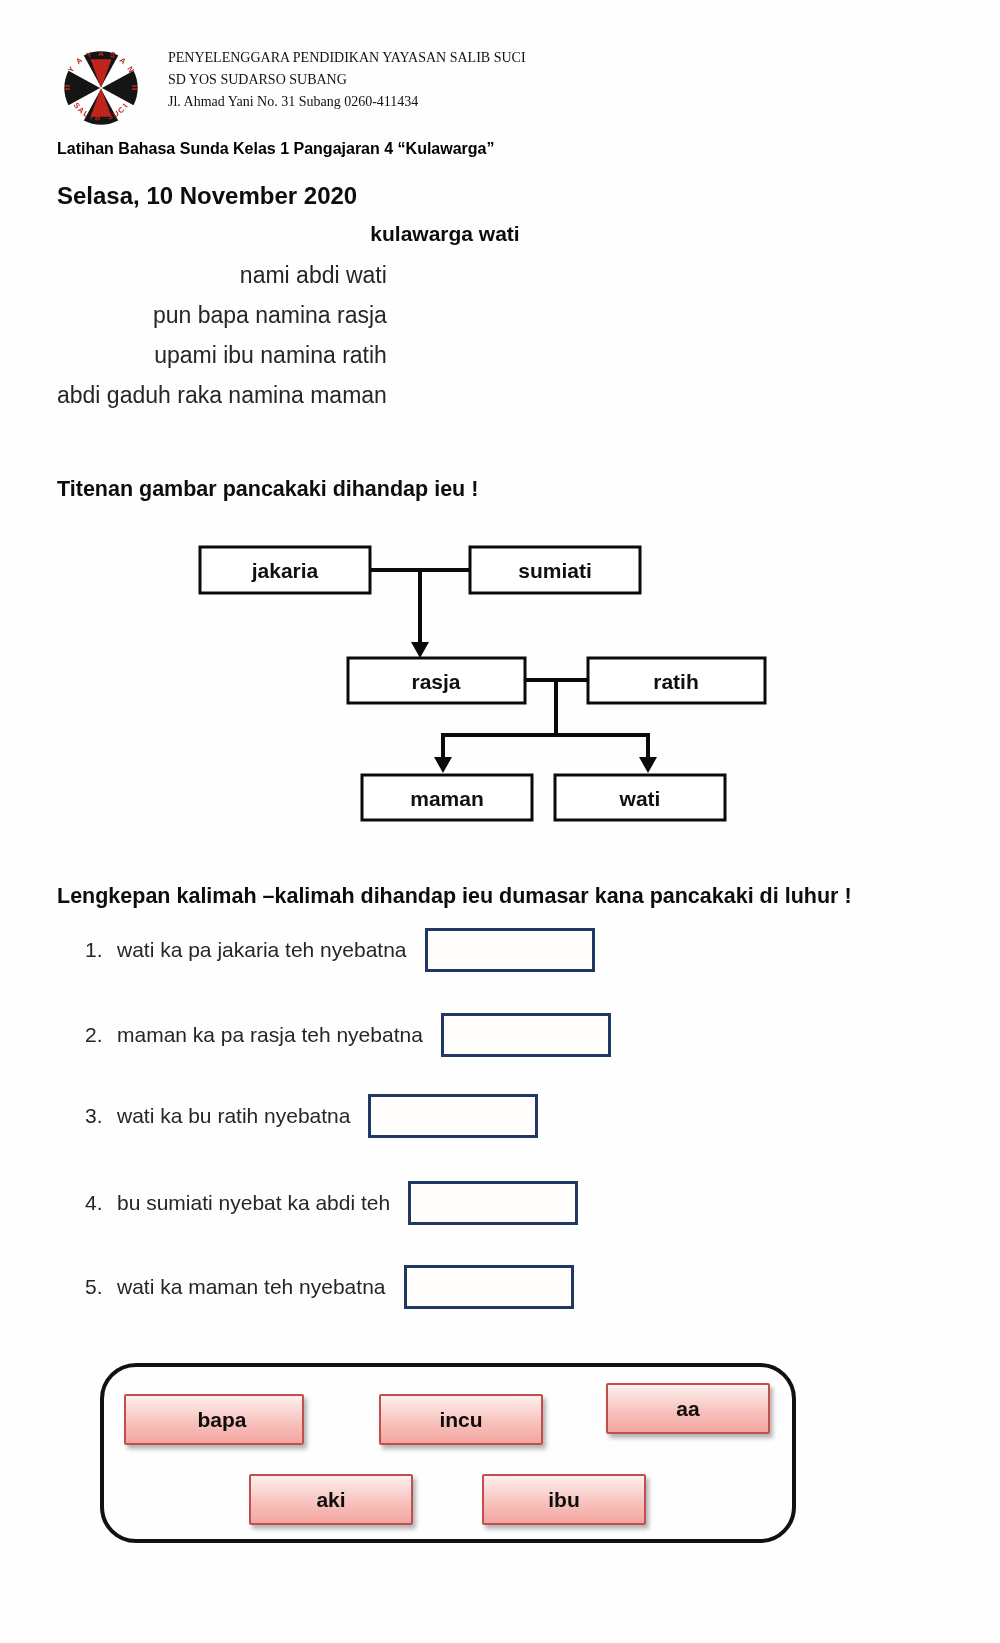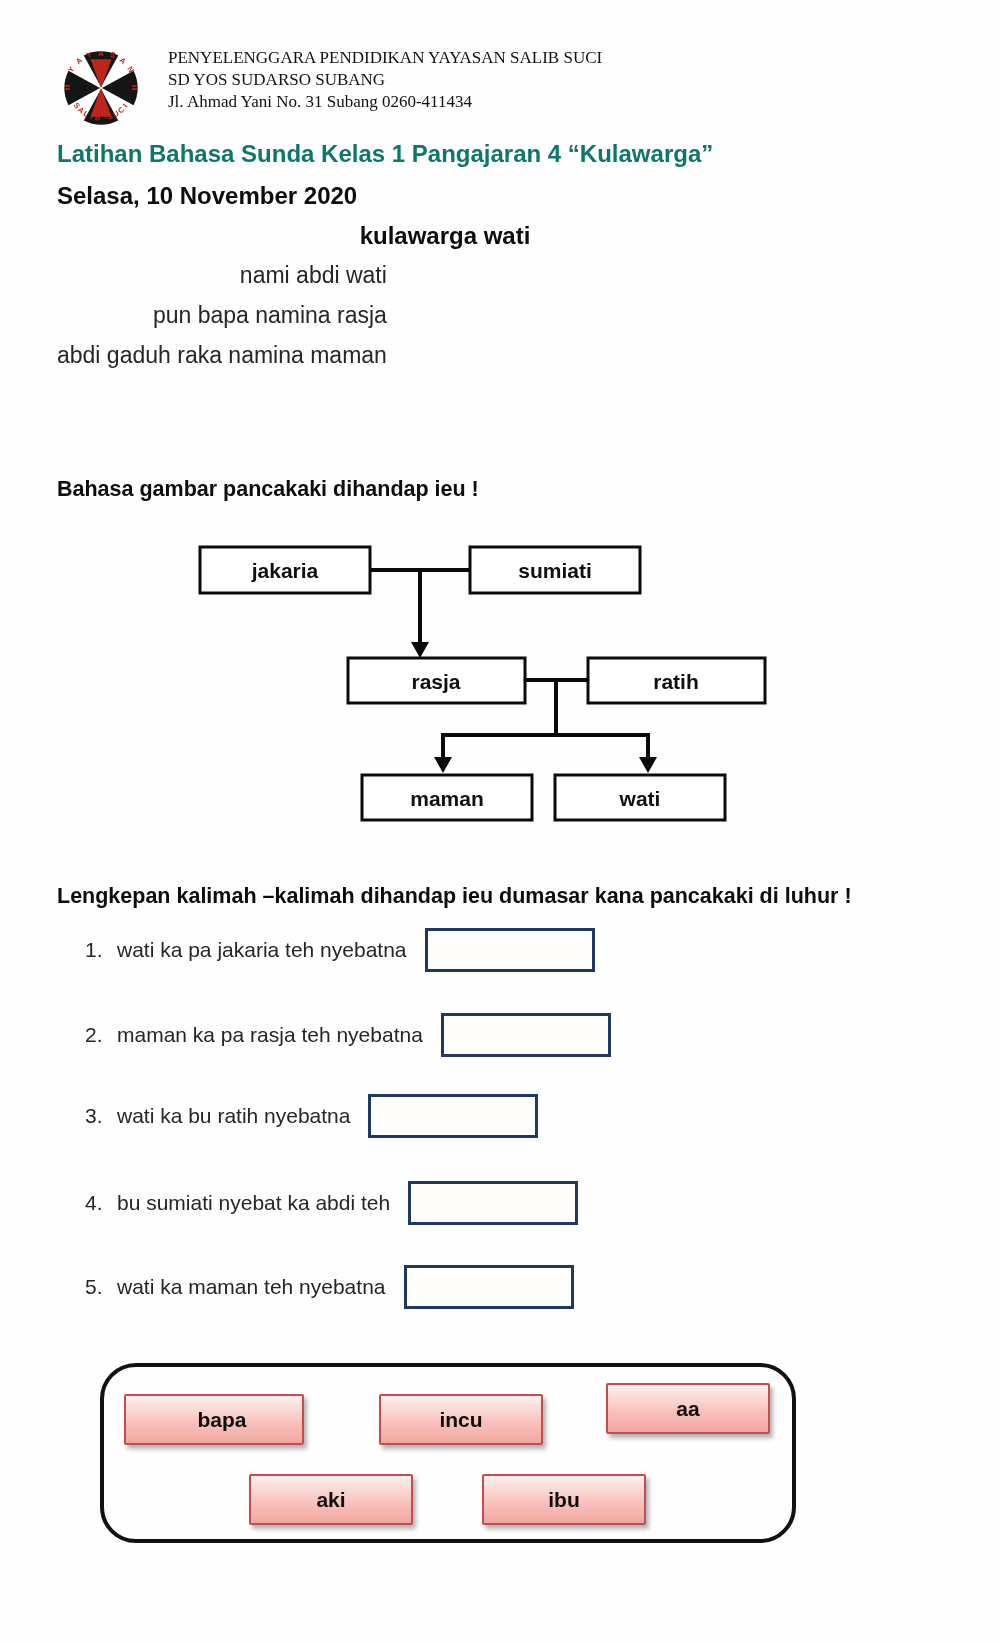--- a/index.html
+++ b/index.html
@@ -3,27 +3,27 @@
 <meta charset="utf-8">
 <style>
   html,body{margin:0;padding:0;background:#ffffff;}
   #page{position:relative;width:1000px;height:1643px;background:#fffefe;overflow:hidden;
         font-family:"Liberation Sans",sans-serif;color:#1c1c1c;}
 
   
   .logo{position:absolute;left:58px;top:45px;width:86px;height:86px;}
   .logo .letters text{font:bold 8px "Liberation Sans",sans-serif;fill:#c0251c;text-anchor:middle;}
   .header-text{position:absolute;left:168px;top:47px;font-family:"Liberation Serif",serif;
-               font-size:17px;line-height:22px;color:#111;}
+               font-size:14px;line-height:22px;color:#111;}
 
   
-  .title1{position:absolute;left:57px;top:140px;font-size:24px;font-weight:bold;color:#0f766e;}
+  .title1{position:absolute;left:57px;top:140px;font-size:16px;font-weight:bold;color:#000000;}
   .title2{position:absolute;left:57px;top:182px;font-size:24px;font-weight:bold;color:#0d0d0d;}
   .passage-heading{position:absolute;left:0;top:222px;width:890px;text-align:center;
-                   font-size:24px;font-weight:bold;color:#0d0d0d;}
+                   font-size:21px;font-weight:bold;color:#0d0d0d;}
   .passage{position:absolute;left:57px;top:255px;font-size:23px;line-height:40px;color:#262626;text-align:right;}
 
   .section-instruction{position:absolute;left:57px;font-size:21.5px;font-weight:bold;color:#0d0d0d;}
   .titenan{top:477px;}
   .lengkepan{top:884px;width:910px;}
 
   
   .tree{position:absolute;left:0;top:520px;}
   .tree rect{fill:#ffffff;stroke:#0a0a0a;stroke-width:3;}
   .tree line{stroke:#0a0a0a;stroke-width:4;}
@@ -97,24 +97,25 @@
     <div>Jl. Ahmad Yani No. 31 Subang 0260-411434</div>
   </div>
 
   <div class="title1">Latihan Bahasa Sunda Kelas 1 Pangajaran 4 “Kulawarga”</div>
   <div class="title2">Selasa, 10 November 2020</div>
 
   <div class="passage-heading">kulawarga wati</div>
   <div class="passage">
     <div>nami abdi wati</div>
     <div>pun bapa namina rasja</div>
+    <div>upami ibu namina ratih</div>
     <div>abdi gaduh raka namina maman</div>
   </div>
 
-  <div class="section-instruction titenan">Bahasa gambar pancakaki dihandap ieu !</div>
+  <div class="section-instruction titenan">Titenan gambar pancakaki dihandap ieu !</div>
 
   <svg class="tree" width="1000" height="310" viewBox="0 0 1000 310">
     <line x1="370" y1="50" x2="470" y2="50"></line>
     <line x1="420" y1="48" x2="420" y2="126"></line>
     <polygon class="arrow" points="411,122 429,122 420,138"></polygon>
     <line x1="525" y1="160" x2="588" y2="160"></line>
     <line x1="556" y1="160" x2="556" y2="217"></line>
     <line x1="441" y1="215" x2="650" y2="215"></line>
     <line x1="443" y1="213" x2="443" y2="240"></line>
     <polygon class="arrow" points="434,237 452,237 443,253"></polygon>

